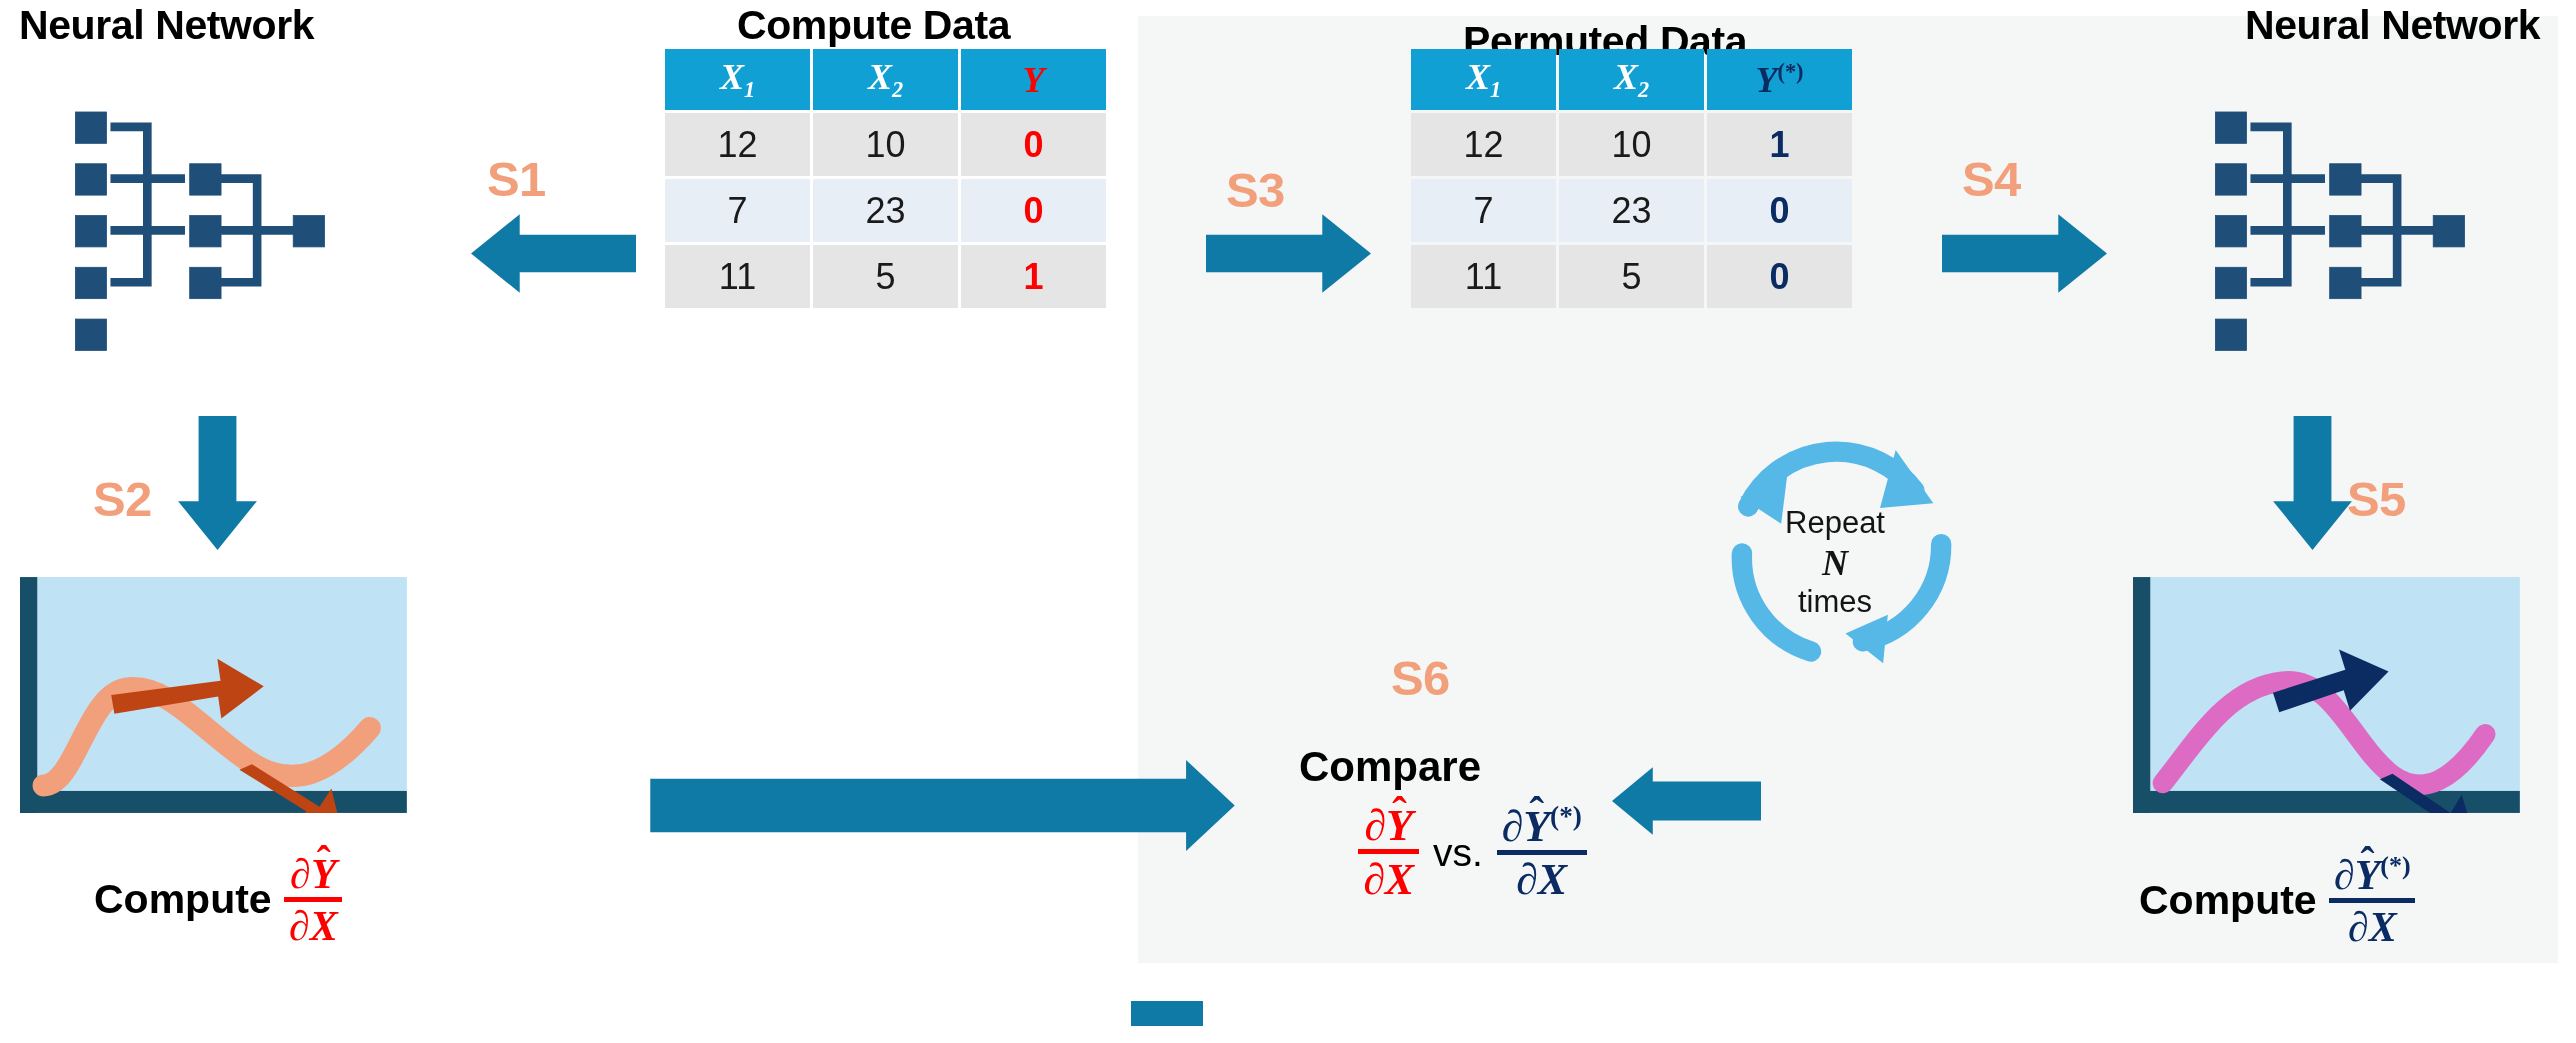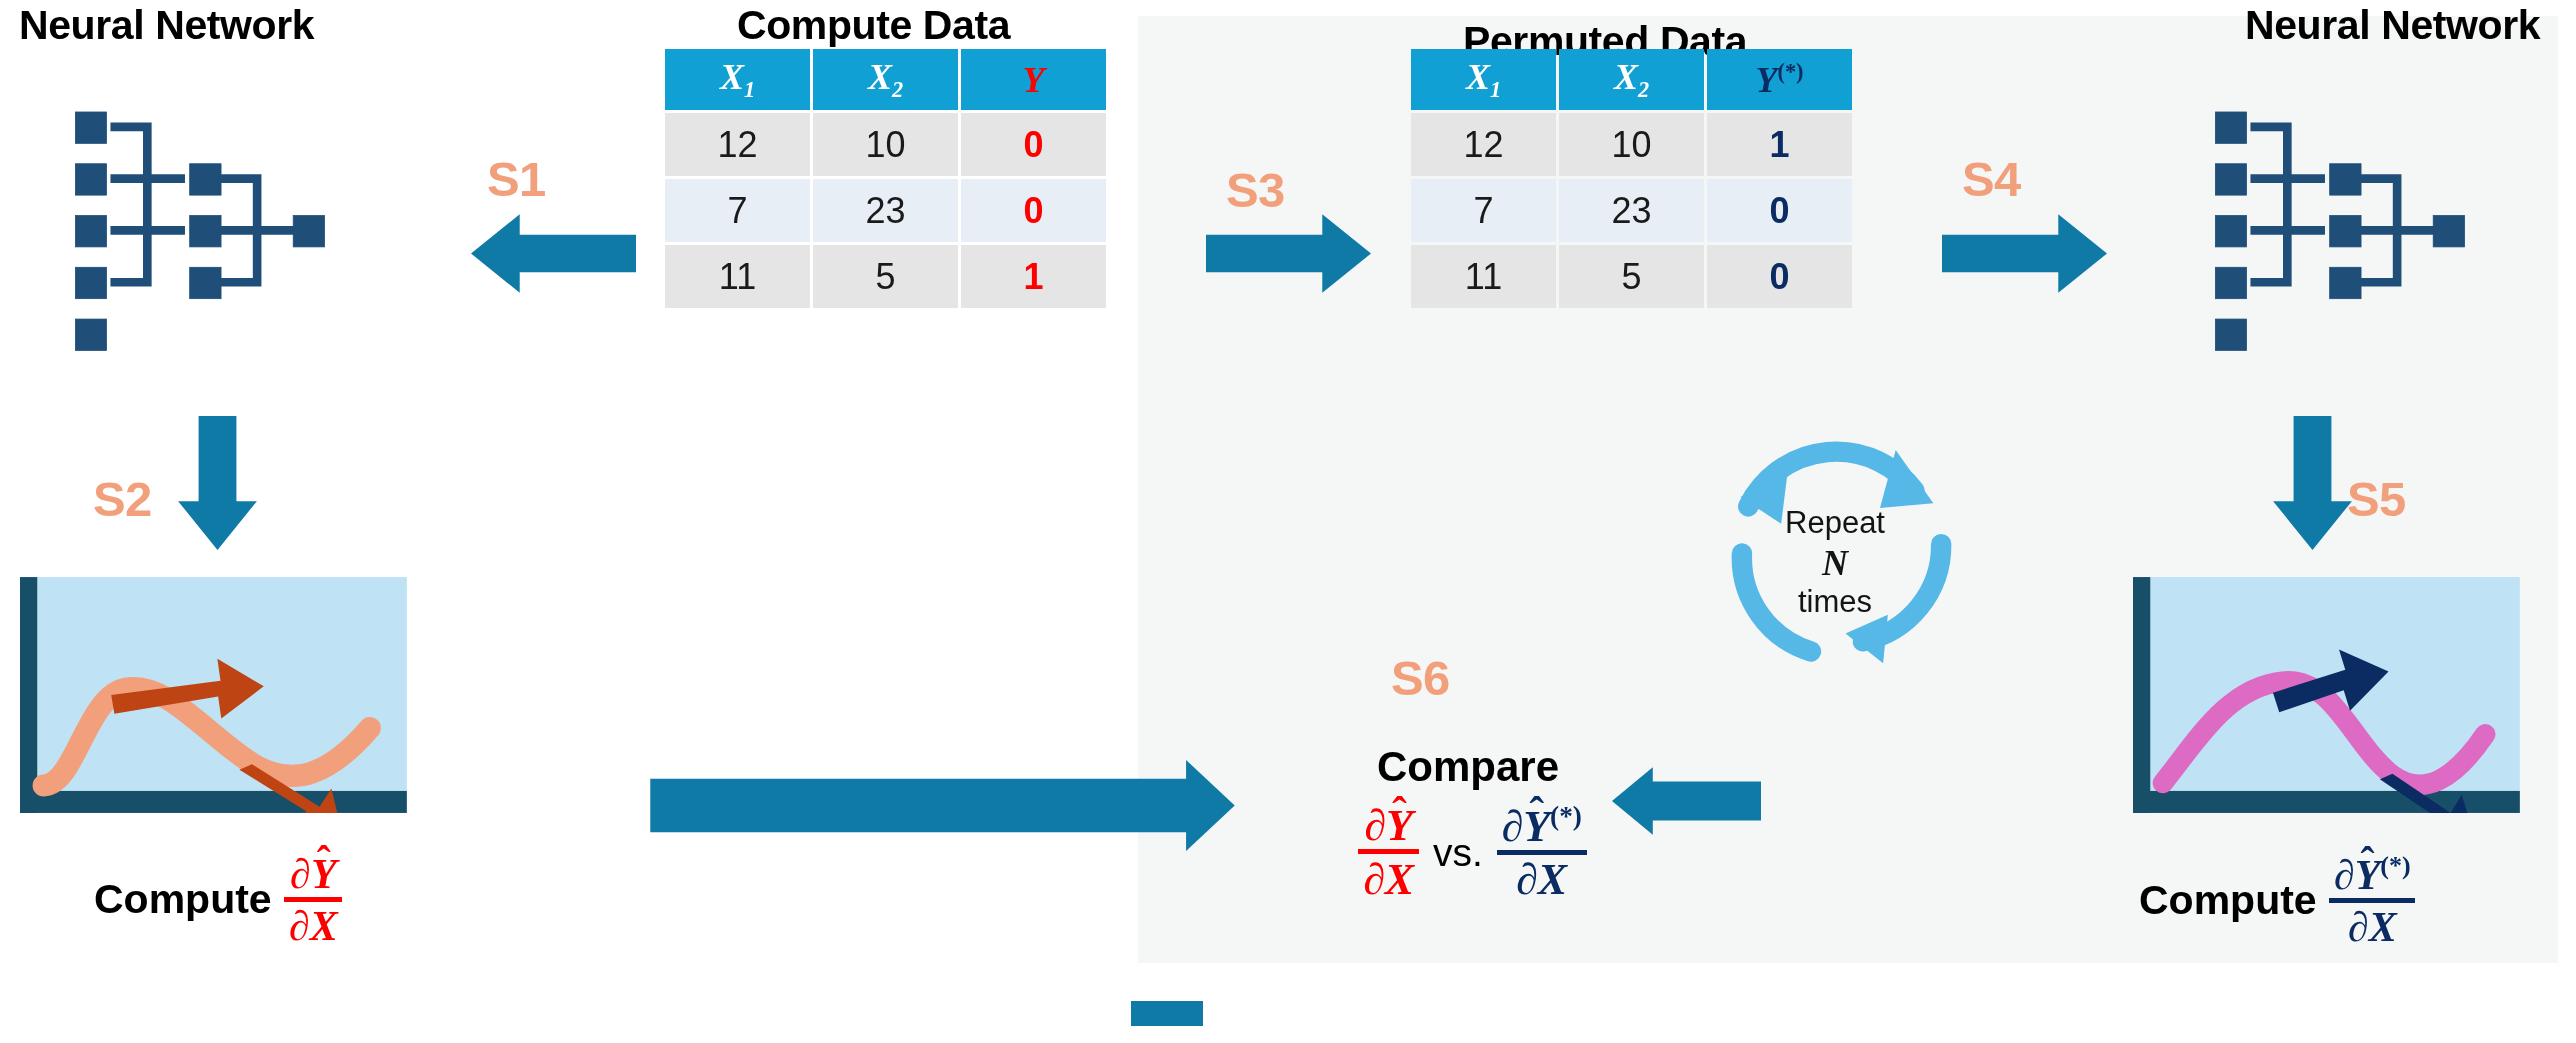--- a/index.html
+++ b/index.html
@@ -316,21 +316,21 @@
 </div>
 
 <div class="abs" style="left:1612px; top:767px; width:149px; height:68px;">
   <svg width="149" height="68" viewBox="0 0 190 86" xmlns="http://www.w3.org/2000/svg">
     <path d="M0,43 L52,0 L52,18 L190,18 L190,68 L52,68 L52,86 Z" fill="#0e7aa5"></path>
   </svg>
 </div>
 
 <div class="abs steplabel" style="left:1391px; top:650px;text-align:center;">S6</div>
 
-<div class="abs compareword" style="left:1299px; top:743px; width:338px; text-align:center;">Compare</div>
+<div class="abs compareword" style="left:1299px; top:743px; width:338px; ">Compare</div>
 
 <div class="abs" style="left:1288px; top:803px; width:369px; display:flex; align-items:center; justify-content:center; gap:14px;">
   <span class="mathfrac red" style="font-size:44px;">
     <span class="num">
       <span>∂</span><span class="hatY"><span>Y</span><span class="hatmark">̂</span></span>
     </span>
     <span class="den">∂X</span>
   </span>
   <span class="vsword">vs.</span>
   <span class="mathfrac navy" style="font-size:44px;">

